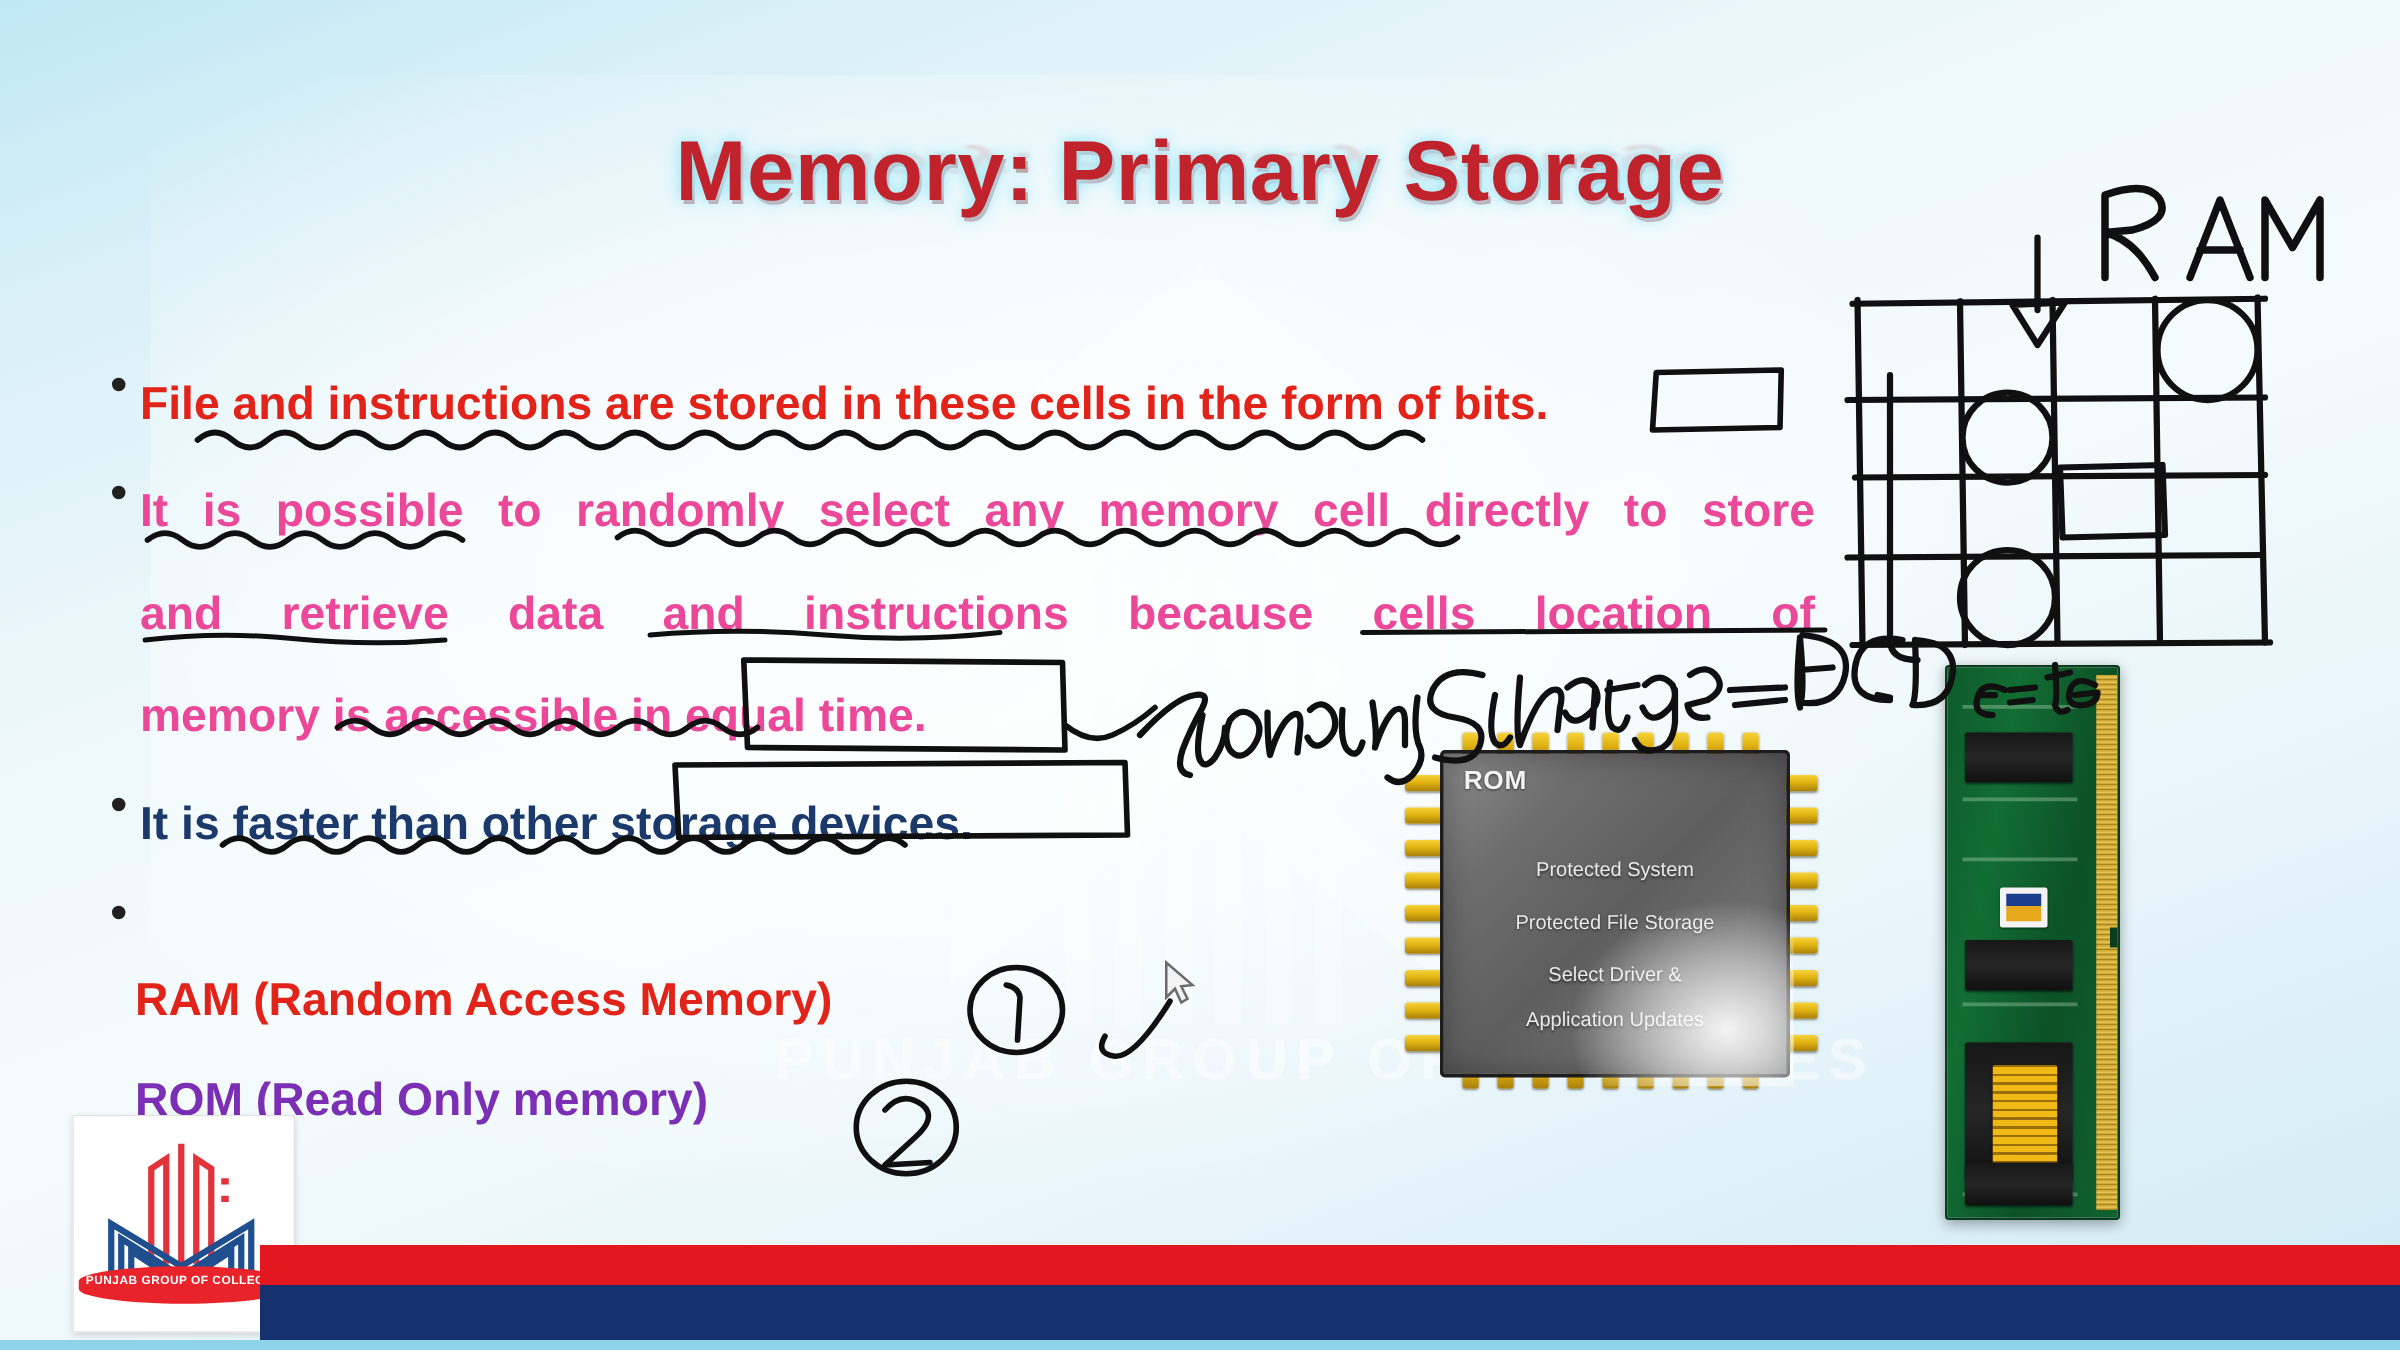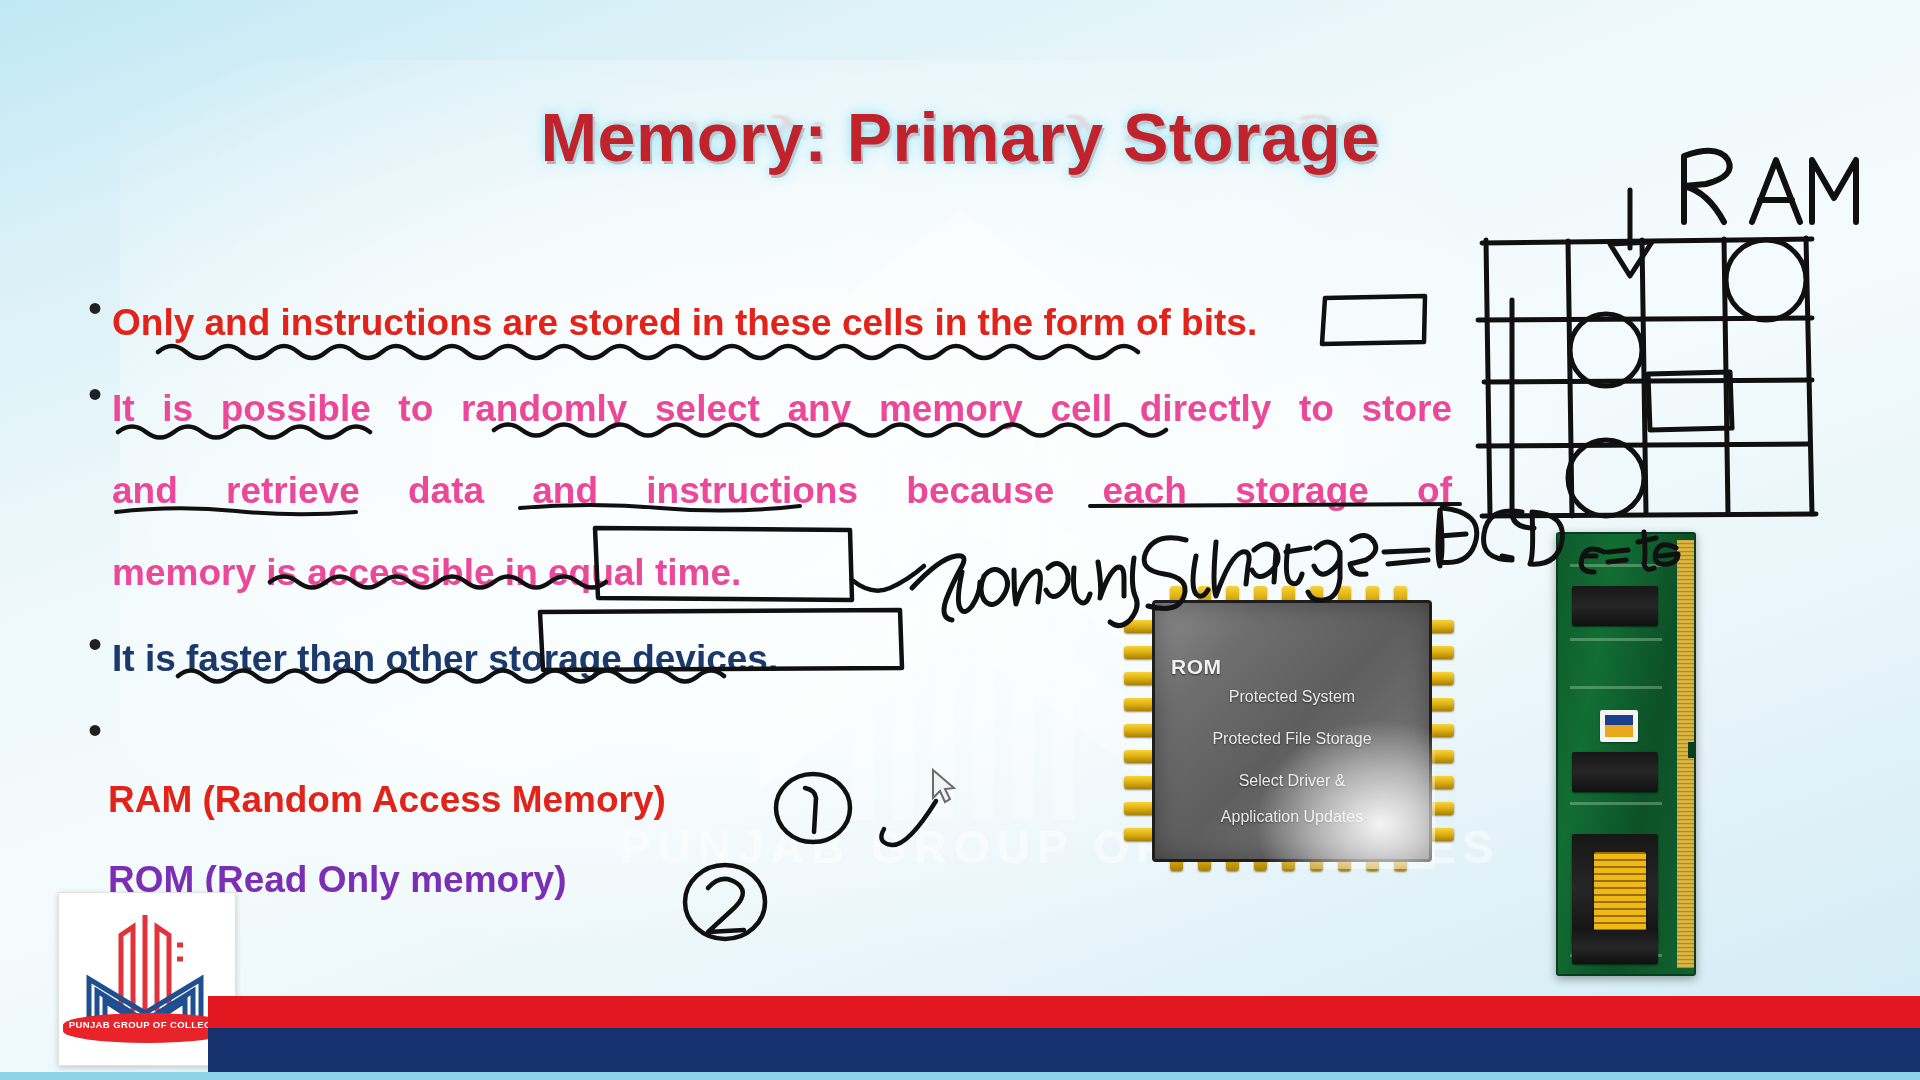--- a/index.html
+++ b/index.html
@@ -47,21 +47,21 @@
   
   .ink{position:absolute;left:0;top:0;width:1920px;height:1080px;pointer-events:none;}
 
   
   .chip{position:absolute;left:1124px;top:586px;width:330px;height:285px;}
   .chip-body{position:absolute;left:28px;top:14px;width:274px;height:256px;
     background:linear-gradient(135deg,#8c8c8c 0%,#6f6f6f 22%,#5e5e5e 50%,#707070 75%,#888 100%);
     border:3px solid #1d1d1d;border-radius:4px;
     box-shadow:inset 0 0 26px rgba(0,0,0,.35);}
   .chip-label{position:absolute;left:16px;top:10px;font-size:21px;font-weight:700;color:#f2f2f2;
-    letter-spacing:.5px;text-shadow:0 1px 2px rgba(0,0,0,.6);margin-top:42px;}
+    letter-spacing:.5px;text-shadow:0 1px 2px rgba(0,0,0,.6);}
   .chip-lines{position:absolute;left:0;top:76px;width:274px;text-align:center;color:#e9e9e9;
     font-size:16px;line-height:36px;text-shadow:0 1px 2px rgba(0,0,0,.55);}
   .chip-lines div{margin-bottom:6px;}
   .chip-glow{position:absolute;right:-6px;bottom:-10px;width:180px;height:150px;
     background:radial-gradient(ellipse at 70% 70%, rgba(255,255,255,.92) 0%, rgba(255,255,255,.45) 38%, rgba(255,255,255,0) 70%);}
   .pin{position:absolute;background:linear-gradient(180deg,#f6d33b 0%,#e2b312 45%,#a8800a 100%);
     border-radius:3px;box-shadow:0 1px 2px rgba(0,0,0,.45);}
 
   
   .ram{position:absolute;left:1556px;top:532px;width:136px;height:440px;
@@ -123,28 +123,28 @@
     <div class="wm-text">PUNJAB GROUP OF COLLEGES</div>
   </div>
 
   <div class="title-ghost">Memory: Primary Storage</div>
   <div class="title">Memory: Primary Storage</div>
 
   <div class="bullets">
 
     <div class="bullet">
       <div class="dot">•</div>
-      <div class="btext red">Only and instructions are stored in these cells in the form of bits.</div>
+      <div class="btext red">File and instructions are stored in these cells in the form of bits.</div>
     </div>
 
     <div class="bullet">
       <div class="dot">•</div>
       <div>
         <div class="btext green just">It is possible to randomly select any memory cell directly to store</div>
-        <div class="btext green just">and retrieve data and instructions because each storage of</div>
+        <div class="btext green just">and retrieve data and instructions because cells location of</div>
         <div class="btext green">memory is accessible in equal time.</div>
       </div>
     </div>
 
     <div class="bullet">
       <div class="dot">•</div>
       <div class="btext navy">It is faster than other storage devices.</div>
     </div>
 
     <div class="bullet">

